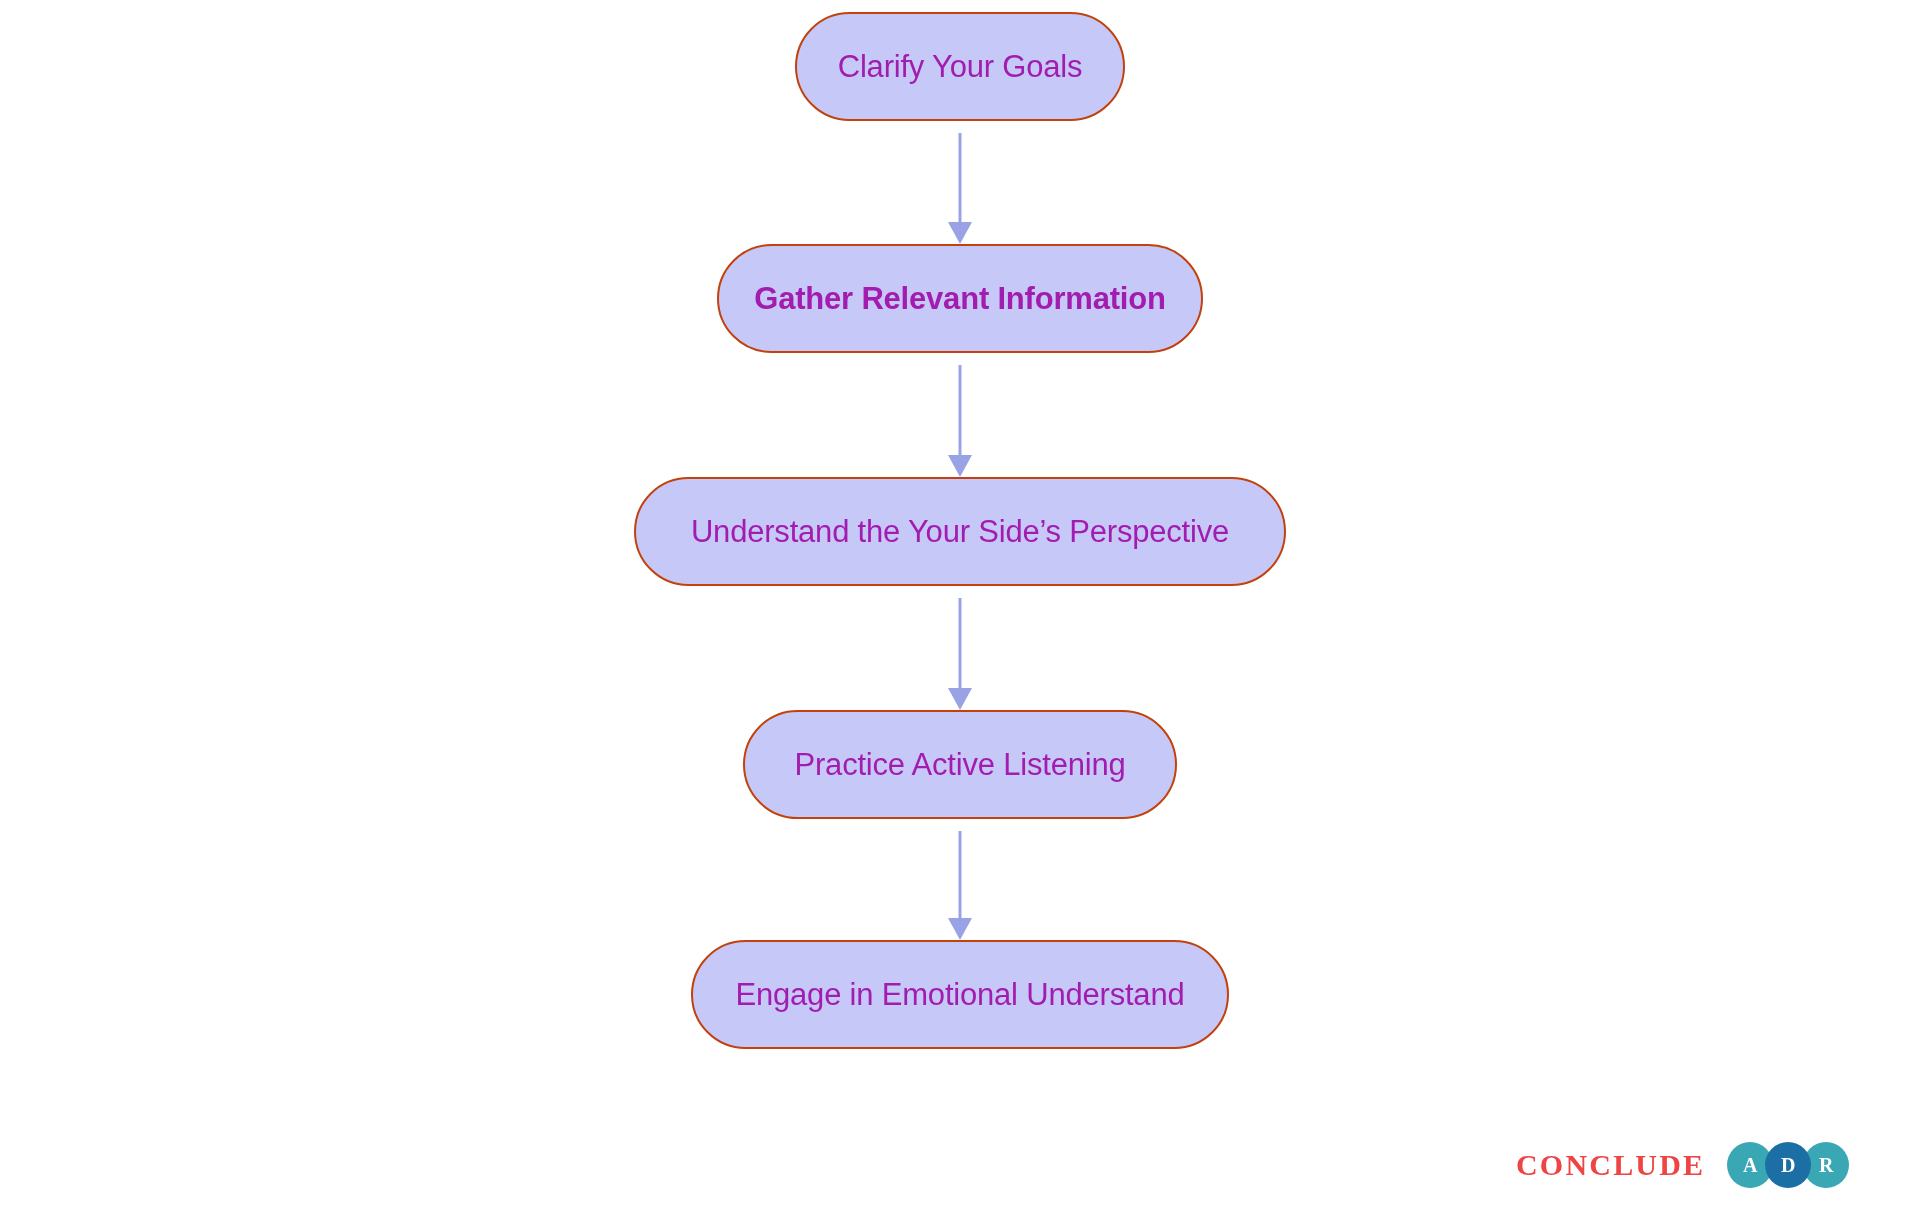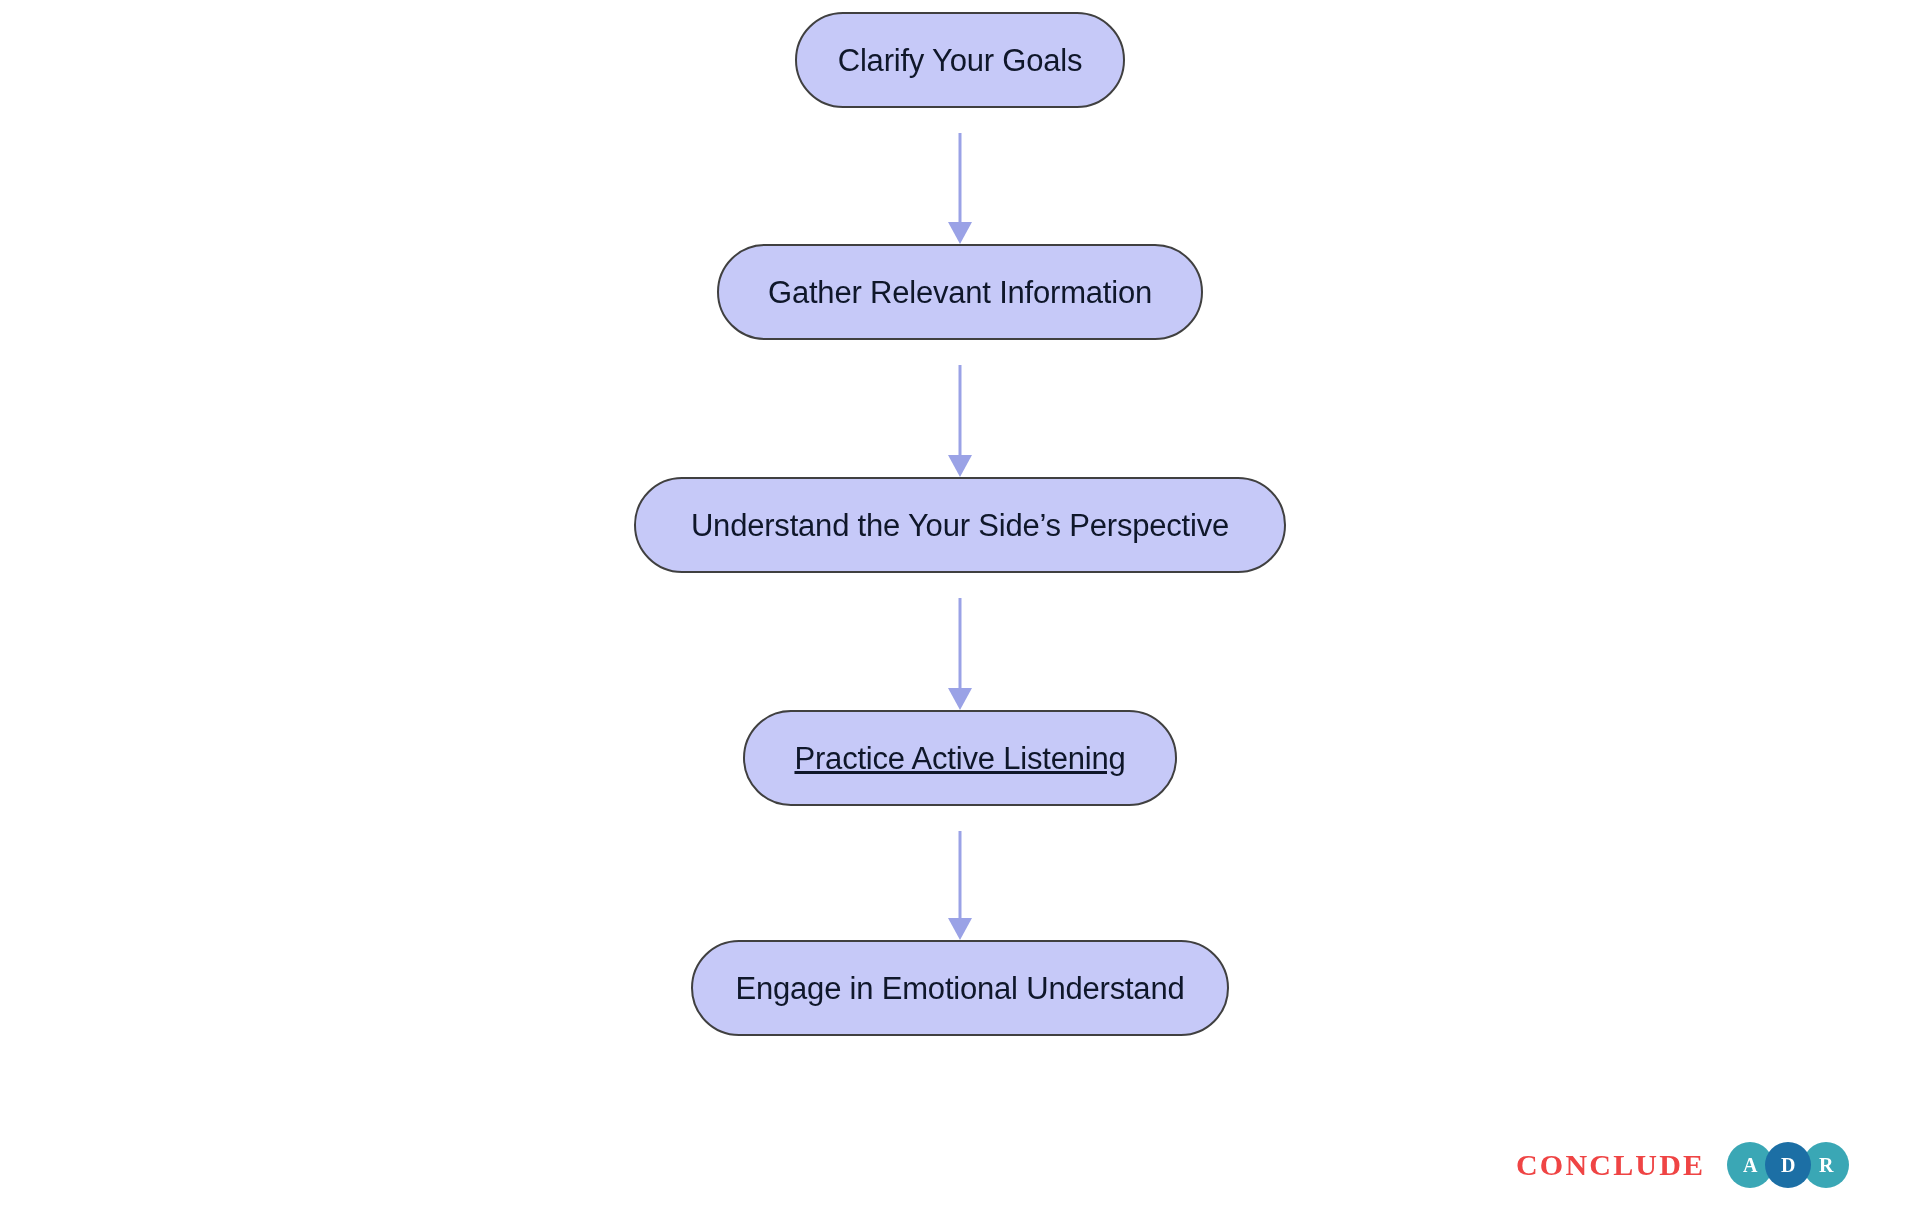--- a/index.html
+++ b/index.html
@@ -20,40 +20,40 @@
     left: 0;
     top: 0;
     width: 1920px;
     height: 1215px;
   }
 
   
   .flow-node {
     position: absolute;
     box-sizing: border-box;
-    height: 96px;
-    border: 2px solid #404040;
+    height: 109px;
+    border: 2px solid #c2410c;
     border-radius: 62px;
     background: #c6c9f8;
     display: flex;
     align-items: center;
     justify-content: center;
-    color: #0f172a;
+    color: #a21caf;
     font-family: "Liberation Sans", sans-serif;
     font-size: 31px;
     font-weight: 400;
     letter-spacing: -0.2px;
     white-space: nowrap;
     line-height: 1;
   }
 
   .node-1 { left: 795px;  top: 12px;   width: 330px; }
-  .node-2 { left: 717px;  top: 244px;  width: 486px; }
+  .node-2 { left: 717px;  top: 244px;  width: 486px; font-weight: bold; }
   .node-3 { left: 634px;  top: 477px;  width: 652px; }
-  .node-4 { left: 743px;  top: 710px;  width: 434px; text-decoration: underline; }
+  .node-4 { left: 743px;  top: 710px;  width: 434px; }
   .node-5 { left: 691px;  top: 940px;  width: 538px; }
 
   
   .connector {
     position: absolute;
     left: 0;
     top: 0;
   }
 
   

